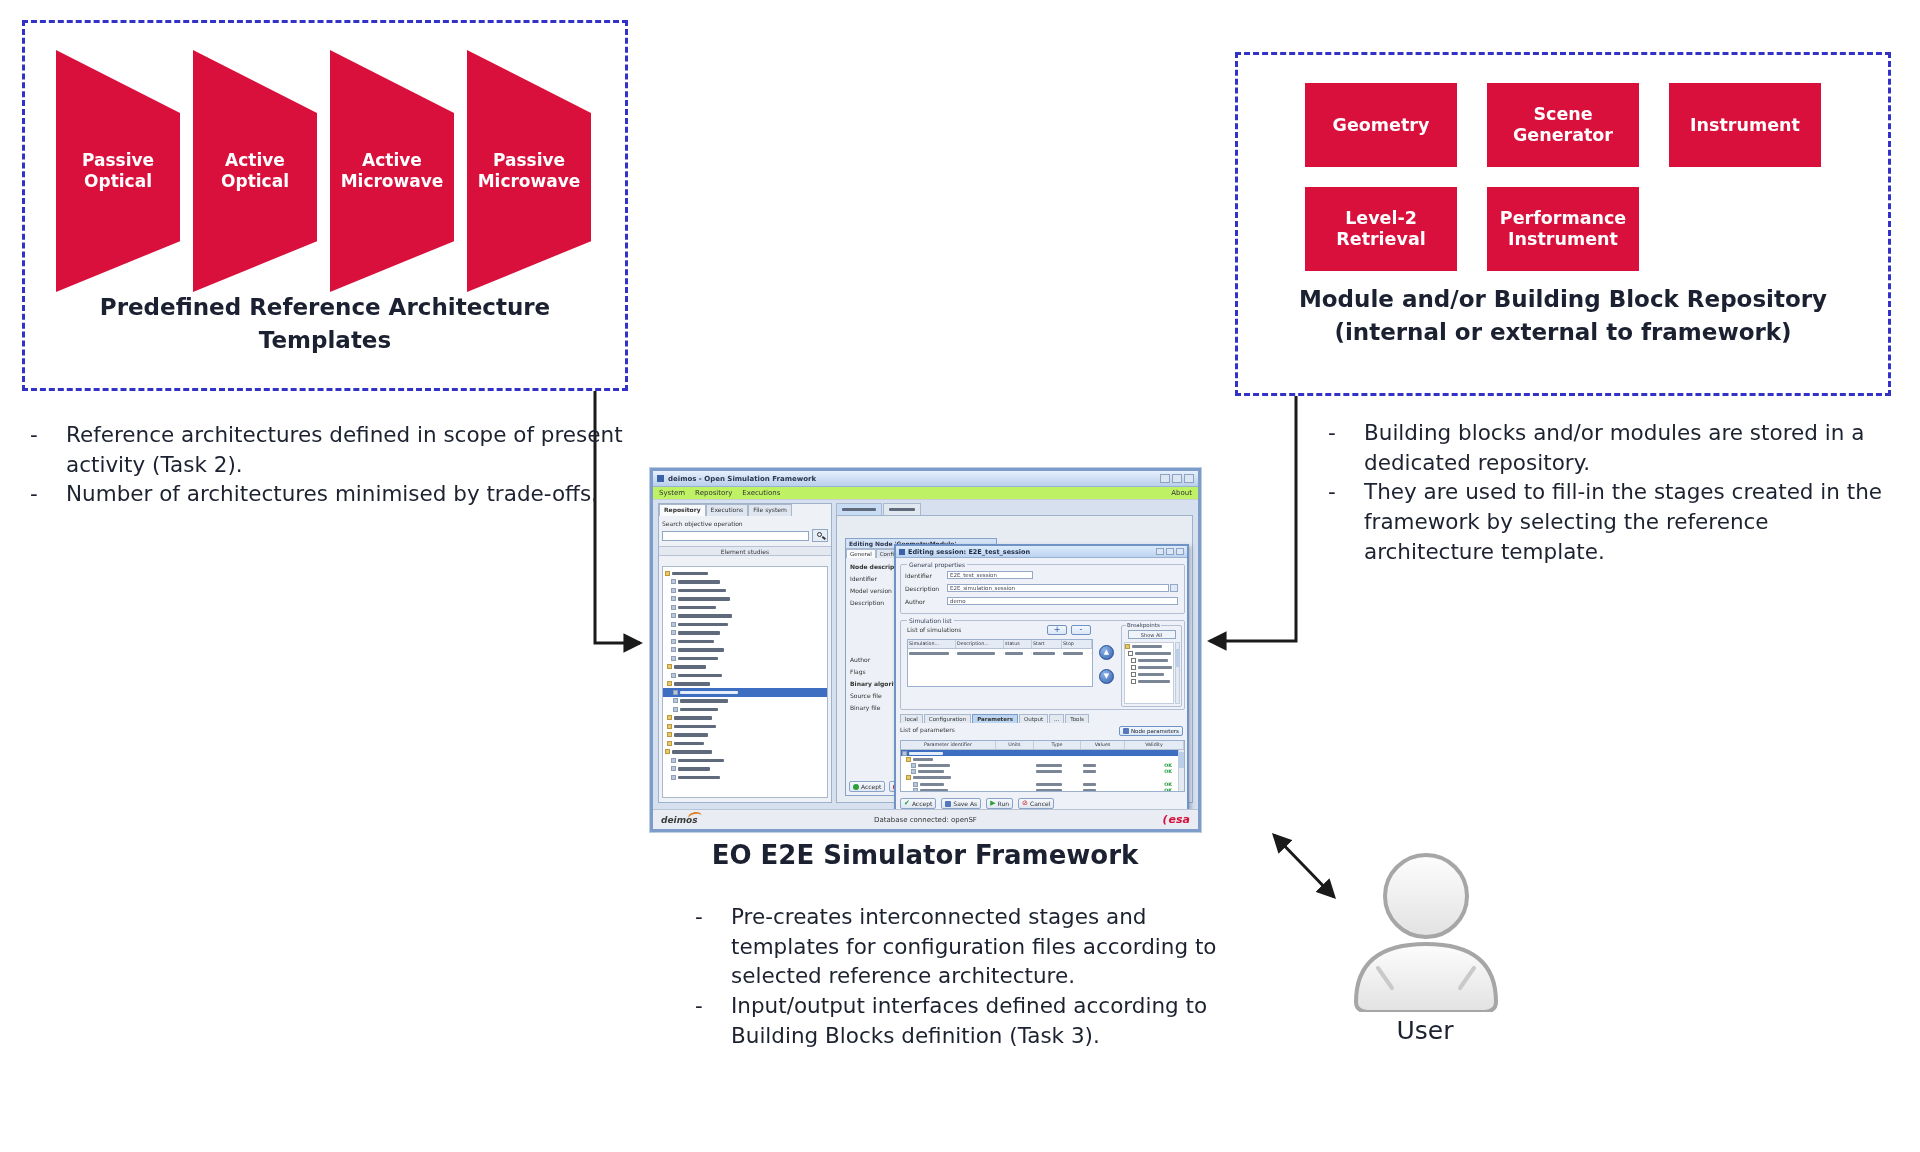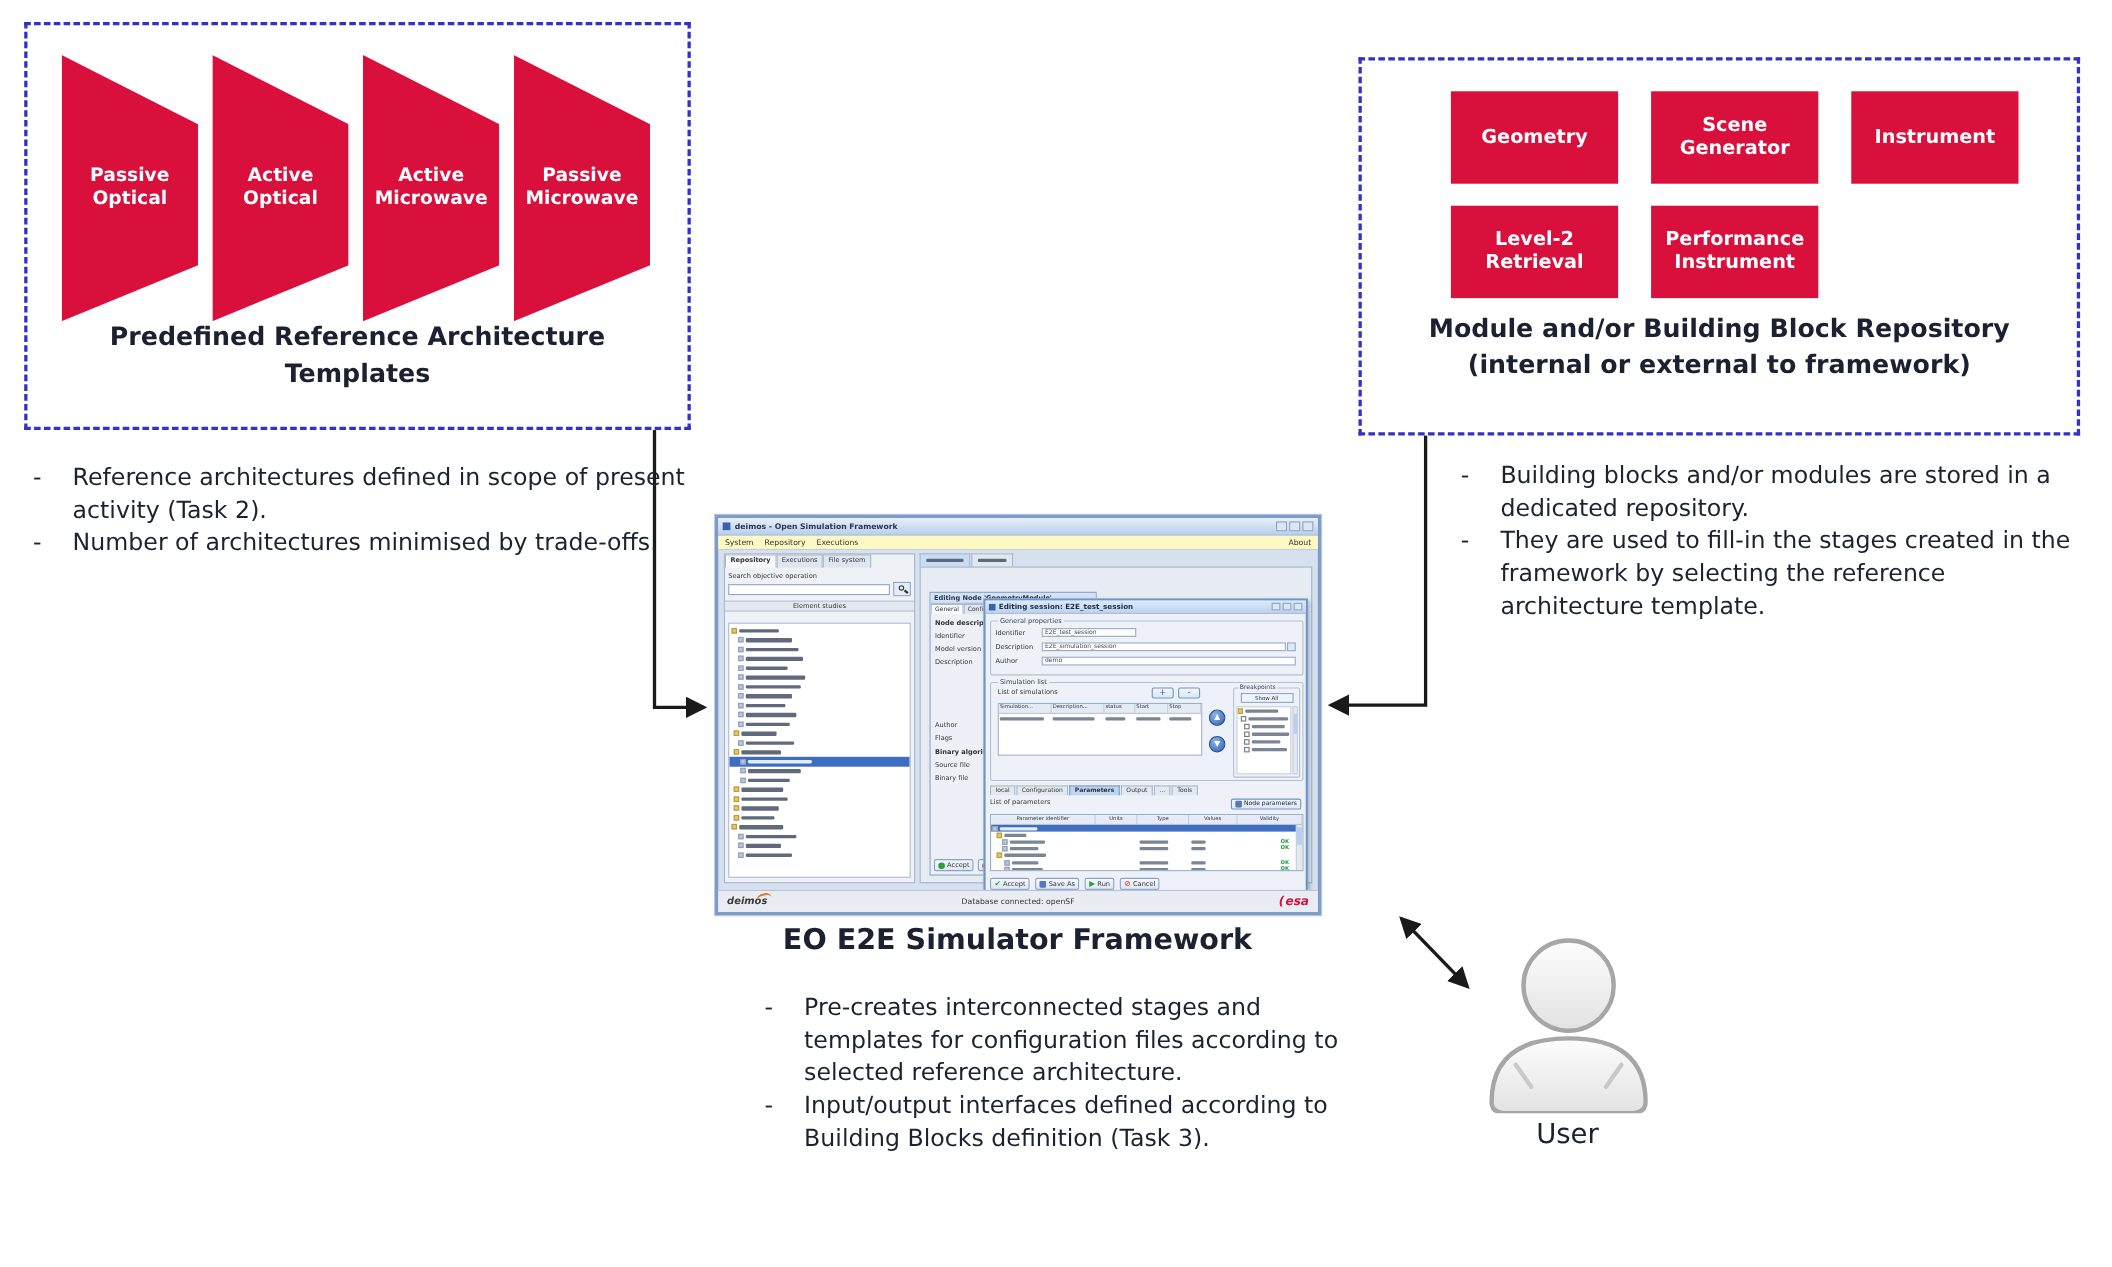--- a/index.html
+++ b/index.html
@@ -6,21 +6,21 @@
   .canvas{position:relative;width:1920px;height:1152px;background:#ffffff;overflow:hidden;
           font-family:"DejaVu Sans","Liberation Sans",sans-serif;color:#1b2130;}
   
   .dash-box{position:absolute;border:3px dashed #3232c8;background:#ffffff;}
   #left-box{left:22px;top:20px;width:600px;height:365px;}
   #right-box{left:1235px;top:52px;width:650px;height:338px;}
   .chev{position:absolute;top:27px;width:124px;height:242px;background:#d90f3c;
         clip-path:polygon(0 0,100% 26%,100% 79%,0 100%);}
   .chev-label{position:absolute;left:0;top:50%;transform:translateY(-50%);width:100%;
         text-align:center;color:#fff;font-weight:bold;font-size:17px;line-height:1.25;}
-  .tile-grid{position:absolute;left:81px;top:28px;display:grid;
+  .tile-grid{position:absolute;left:67px;top:28px;display:grid;
         grid-template-columns:repeat(3,152px);grid-gap:20px 30px;}
   .tile{width:152px;height:84px;background:#d90f3c;color:#fff;display:flex;
         align-items:center;justify-content:center;text-align:center;
         font-weight:bold;font-size:17.5px;line-height:1.2;padding:0 10px;box-sizing:border-box;}
   .box-cap{position:absolute;left:0;width:100%;text-align:center;font-weight:bold;
         font-size:23px;line-height:1.45;color:#1b2130;}
   #left-box .box-cap{top:268px;}
   #right-box .box-cap{top:228px;}
   
   .bullets{position:absolute;font-size:21.5px;line-height:1.38;color:#1d2230;}
@@ -43,21 +43,21 @@
        border:3px solid #7d9cc9;box-shadow:0 0 0 1px #bfcde2;background:#d6e0ee;
        filter:blur(0.35px);font-size:7px;color:#333;}
   .app *{box-sizing:border-box;}
   .titlebar{position:absolute;left:0;top:0;right:0;height:16px;
        background:linear-gradient(#e7f0fc,#b9cfeb);display:flex;align-items:center;
        padding:0 4px;border-bottom:1px solid #9ab2d2;}
   .titlebar .app-icon{width:7px;height:7px;background:#3a62a8;margin-right:4px;}
   .titlebar .ttl{font-weight:bold;font-size:7px;color:#2b3550;white-space:nowrap;}
   .winbtns{margin-left:auto;display:flex;gap:2px;}
   .winbtn{width:10px;height:9px;background:#dde7f4;border:1px solid #8ca3c4;}
-  .menubar{position:absolute;left:0;top:16px;right:0;height:13px;background:#fef9c3;
+  .menubar{position:absolute;left:0;top:16px;right:0;height:13px;background:#bef264;
        border-bottom:1px solid #c9cdd4;display:flex;align-items:center;gap:10px;
        padding:0 6px;font-size:7px;color:#333;}
   .menu-right{margin-left:auto;}
   .sidebar{position:absolute;left:5px;top:32px;width:174px;bottom:26px;
        background:#eef1f6;border:1px solid #9fb2cc;}
   .sbtabs{display:flex;height:12px;font-size:6px;}
   .sbtab{padding:1px 4px;background:#dfe6f0;border:1px solid #aab8cc;border-bottom:none;white-space:nowrap;}
   .sbtab.active{background:#f8fafc;font-weight:bold;}
   .sb-label{font-size:6px;margin:4px 3px 2px;}
   .sb-search{display:flex;align-items:center;margin:0 3px;gap:3px;}

